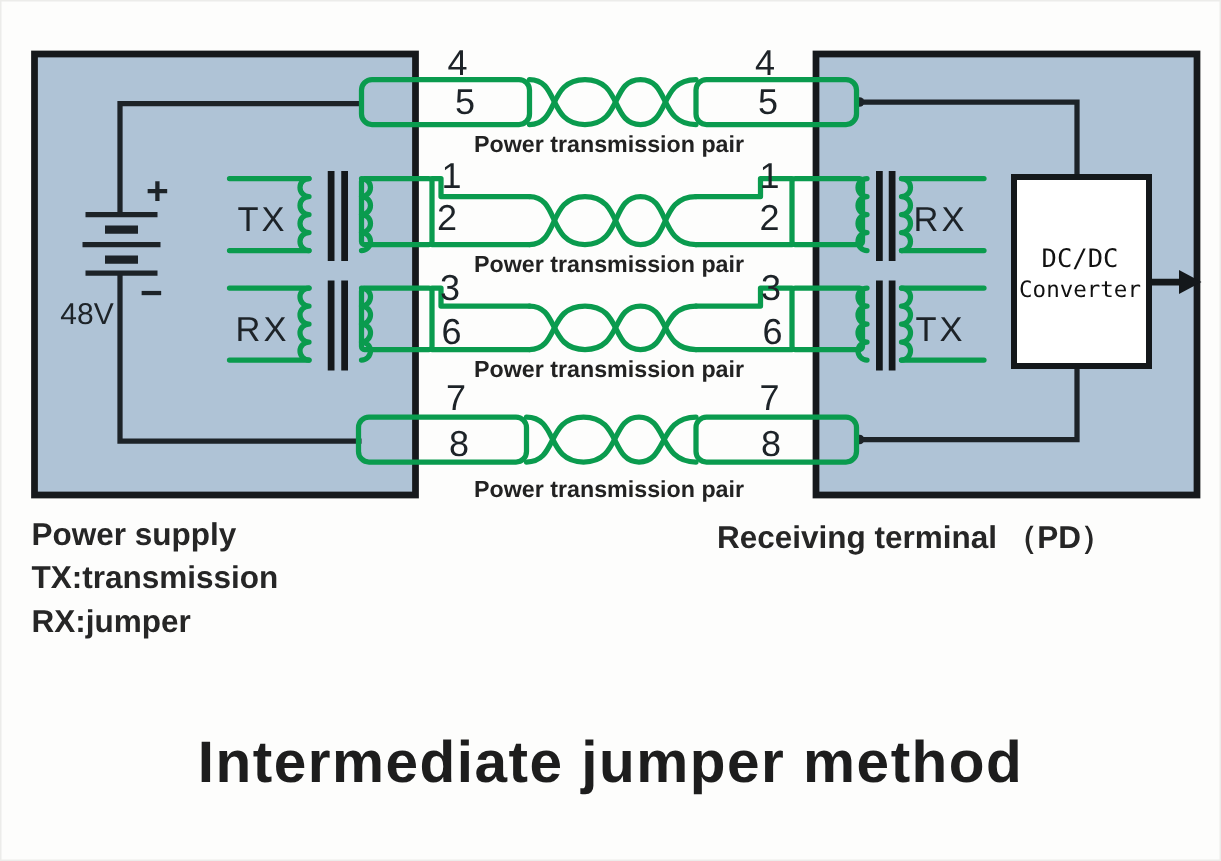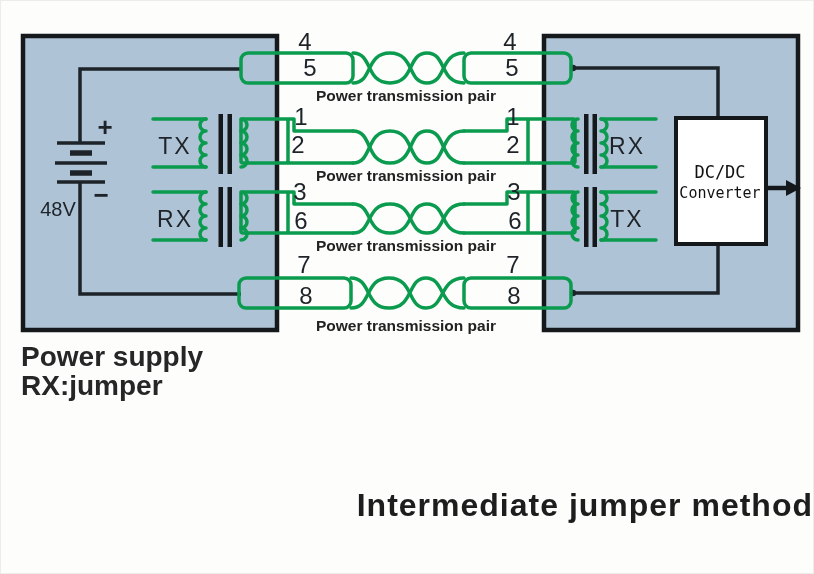--- a/index.html
+++ b/index.html
@@ -9,27 +9,27 @@
     font-family:"Liberation Sans",sans-serif;
   }
   svg{position:absolute;left:0;top:0;}
   .svgtext{font-family:"Liberation Sans",sans-serif;fill:#1d2328;}
   .pin{font-size:24px;font-weight:500;}
   .pairlabel{font-size:15.5px;font-weight:700;fill:#222;}
   .xflabel{font-size:23px;letter-spacing:2px;font-weight:500;}
   .dcdctext{font-family:"DejaVu Sans Mono",monospace;fill:#111;}
   .sign{font-weight:700;}
   .caption{
-    position:absolute;color:#262626;font-weight:700;font-size:28px;line-height:29px;
+    position:absolute;color:#262626;font-weight:700;font-size:21px;line-height:29px;
   }
   .legend{left:20px;top:341px;}
   .receiving{left:477px;top:343px;}
   .title{
-    position:absolute;left:0;right:0;top:486px;text-align:right;
-    font-weight:700;font-size:32px;letter-spacing:1px;color:#1d1d1d;
+    position:absolute;left:0;right:0;top:486px;text-align:center;
+    font-weight:700;font-size:39px;letter-spacing:1px;color:#1d1d1d;
   }
 </style>
 </head>
 <body>
 
 <div class="canvas">
 
   <svg width="814" height="574" viewBox="0 0 814 574">
 
     <rect x="22" y="35" width="254" height="294" fill="#afc3d6" stroke="#16191c" stroke-width="4.5"></rect>
@@ -161,19 +161,21 @@
     </g>
 
     <text class="pairlabel" x="405" y="100" text-anchor="middle">Power transmission pair</text>
     <text class="pairlabel" x="405" y="180" text-anchor="middle">Power transmission pair</text>
     <text class="pairlabel" x="405" y="250" text-anchor="middle">Power transmission pair</text>
     <text class="pairlabel" x="405" y="330" text-anchor="middle">Power transmission pair</text>
   </svg>
 
   <div class="caption legend">
     <div>Power supply</div>
+    <div>TX:transmission</div>
     <div>RX:jumper</div>
   </div>
 
+  <div class="caption receiving">Receiving terminal （PD）</div>
 
   <div class="title">Intermediate jumper method</div>
 
 </div>
 
 </body></html>

